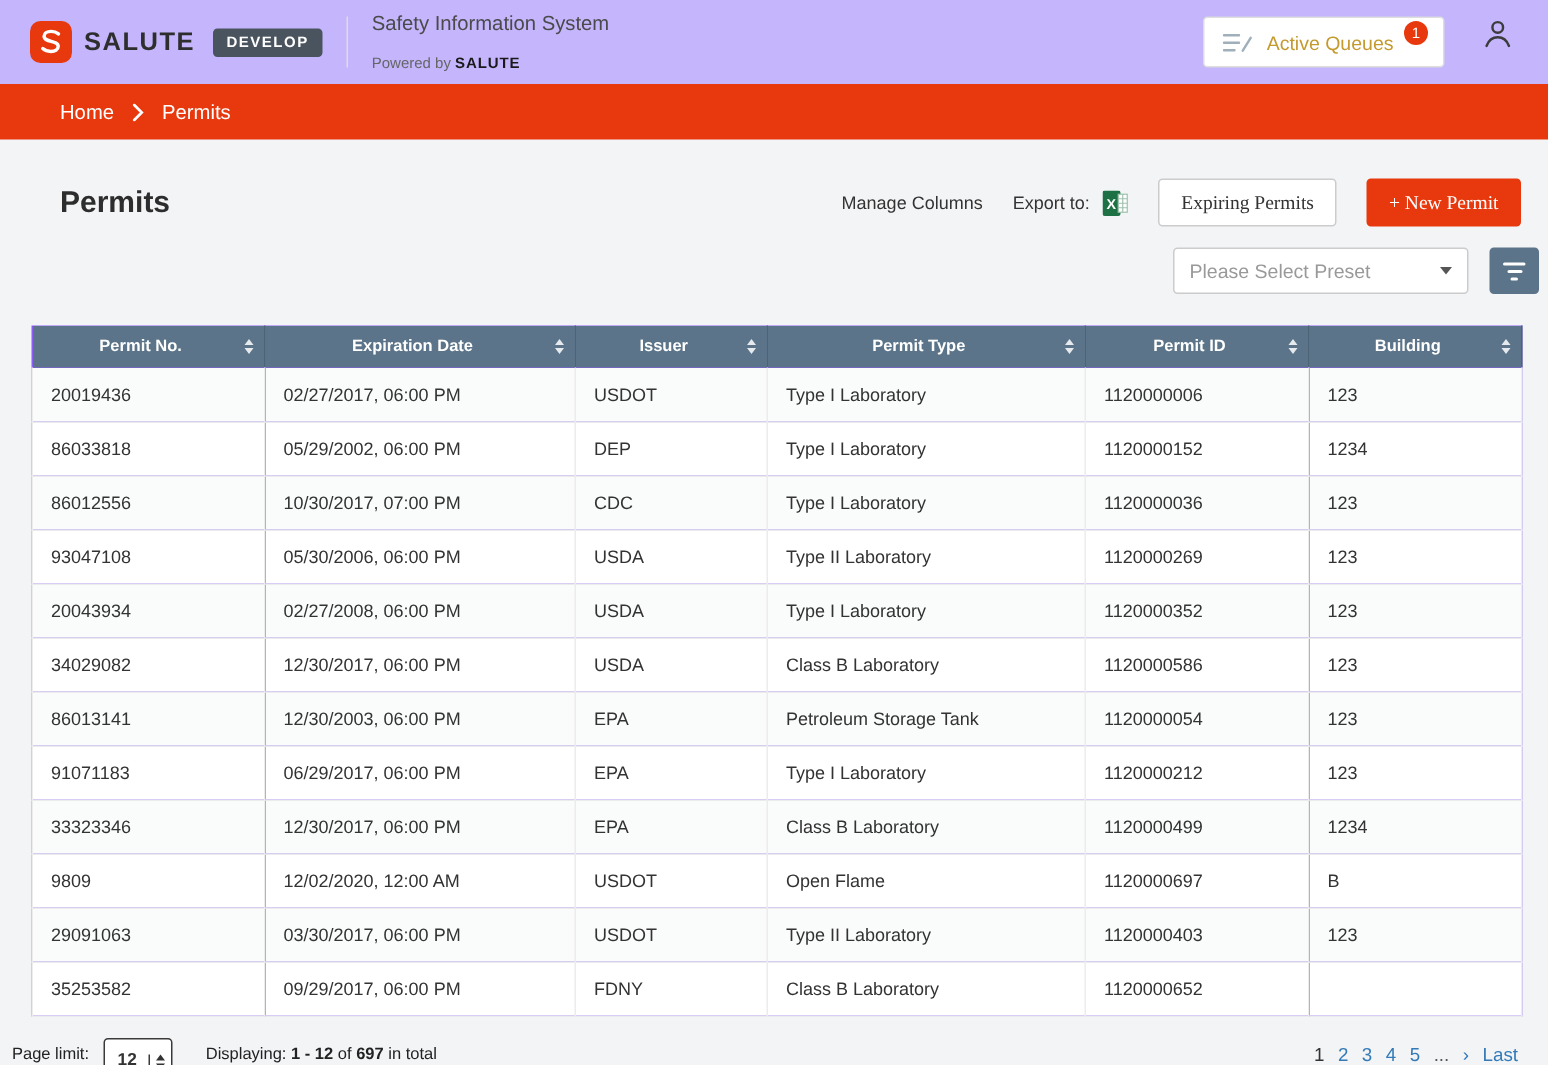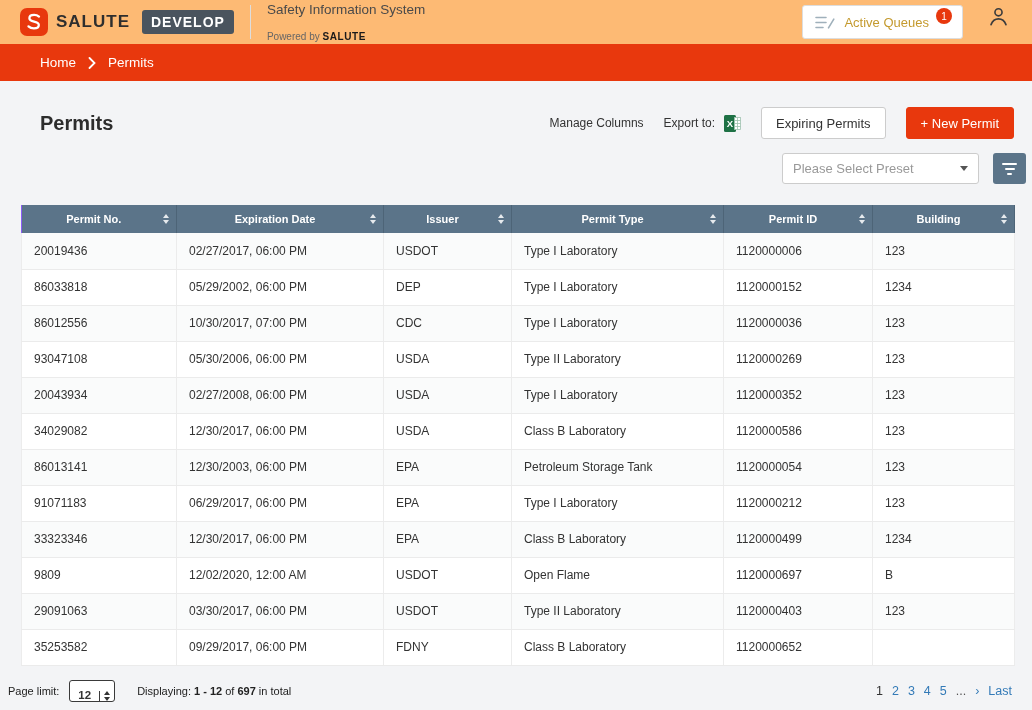--- a/index.html
+++ b/index.html
@@ -7,25 +7,25 @@
     --table-header:#5b7489;
     --link-blue:#337ab7;
     --excel-green:#1e7145;
     --gold:#c49a2e;
   }
   *{box-sizing:border-box;margin:0;padding:0}
   html,body{width:1032px;height:710px;overflow:hidden}
   body{font-family:"Liberation Sans",sans-serif;background:#f3f4f6;color:#333}
 
   
-  .topbar{height:44px;background:#fdba74;display:flex;align-items:center;justify-content:space-between;padding:0 22px 0 20px}
+  .topbar{height:56px;background:#c4b5fd;display:flex;align-items:center;justify-content:space-between;padding:0 22px 0 20px}
   .topbar-left{display:flex;align-items:center}
   .logo{display:flex;align-items:center;gap:8px;cursor:pointer}
   .logo-text{font-size:17px;font-weight:bold;color:#2e2e2e;letter-spacing:1px}
-  .env-badge{background:#4a545e;color:#fff;font-size:14px;font-weight:bold;letter-spacing:1px;padding:4px 9px;border-radius:3px;margin-left:12px}
+  .env-badge{background:#4a545e;color:#fff;font-size:10px;font-weight:bold;letter-spacing:1px;padding:4px 9px;border-radius:3px;margin-left:12px}
   .hdr-divider{width:1px;height:34px;background:#ddd;margin:0 16px}
   .app-title{font-size:13.5px;color:#4a4a4a}
   .powered-by{font-size:10px;color:#666;margin-top:14px}
   .powered-by b{color:#1a1a1a;letter-spacing:.6px}
   .topbar-right{display:flex;align-items:flex-start;gap:24px}
   .active-queues{display:flex;align-items:center;background:#fff;border:1px solid #ddd;border-radius:3px;padding:8px 10px 8px 12px;cursor:pointer;font-family:inherit}
   .aq-label{font-size:13px;color:var(--gold);margin-left:9px}
   .aq-badge{background:var(--brand-red);color:#fff;min-width:16px;height:16px;border-radius:50%;font-size:10px;display:flex;align-items:center;justify-content:center;margin-left:7px;position:relative;top:-6px}
   .user-btn{cursor:pointer;display:flex;align-items:center}
 
@@ -36,21 +36,21 @@
 
   
   .main{padding-top:26px}
   .title-row{display:flex;align-items:center;justify-content:space-between;padding:0 18px 0 40px}
   .page-title{font-size:20px;font-weight:bold;color:#2d2d2d}
   .title-actions{display:flex;align-items:center;gap:20px}
   .link-plain{font-size:12px;color:#333;cursor:pointer}
   .export-group{display:flex;align-items:center;gap:9px}
   .export-label{font-size:12px;color:#333}
   .excel-btn{cursor:pointer;display:flex;align-items:center}
-  .btn{height:32px;border-radius:3px;font-size:13px;padding:0 14px;cursor:pointer;font-family:Liberation Sans, sans-serif}
+  .btn{height:32px;border-radius:3px;font-size:13px;padding:0 14px;cursor:pointer;font-family:Liberation Serif, serif}
   .btn-outline{background:#fff;border:1px solid #ccc;color:#333}
   .btn-red{background:var(--brand-red);border:1px solid var(--brand-red);color:#fff}
   .preset-row{display:flex;justify-content:flex-end;align-items:center;gap:14px;margin-top:14px;padding-right:6px}
   .preset-select{width:197px;height:31px;background:#fff;border:1px solid #ccc;border-radius:3px;display:flex;align-items:center;justify-content:space-between;padding:0 10px;cursor:pointer}
   .preset-placeholder{font-size:13px;color:#999}
   .caret-down{width:0;height:0;border-left:4px solid transparent;border-right:4px solid transparent;border-top:5px solid #555}
   .filter-btn{width:33px;height:31px;background:var(--table-header);border:none;border-radius:3px;cursor:pointer;display:flex;align-items:center;justify-content:center;flex-direction:column;gap:3px}
   .filter-btn i{display:block;height:2px;background:#fff;border-radius:1px}
   .filter-btn .f1{width:15px}.filter-btn .f2{width:10px}.filter-btn .f3{width:5px}
 

